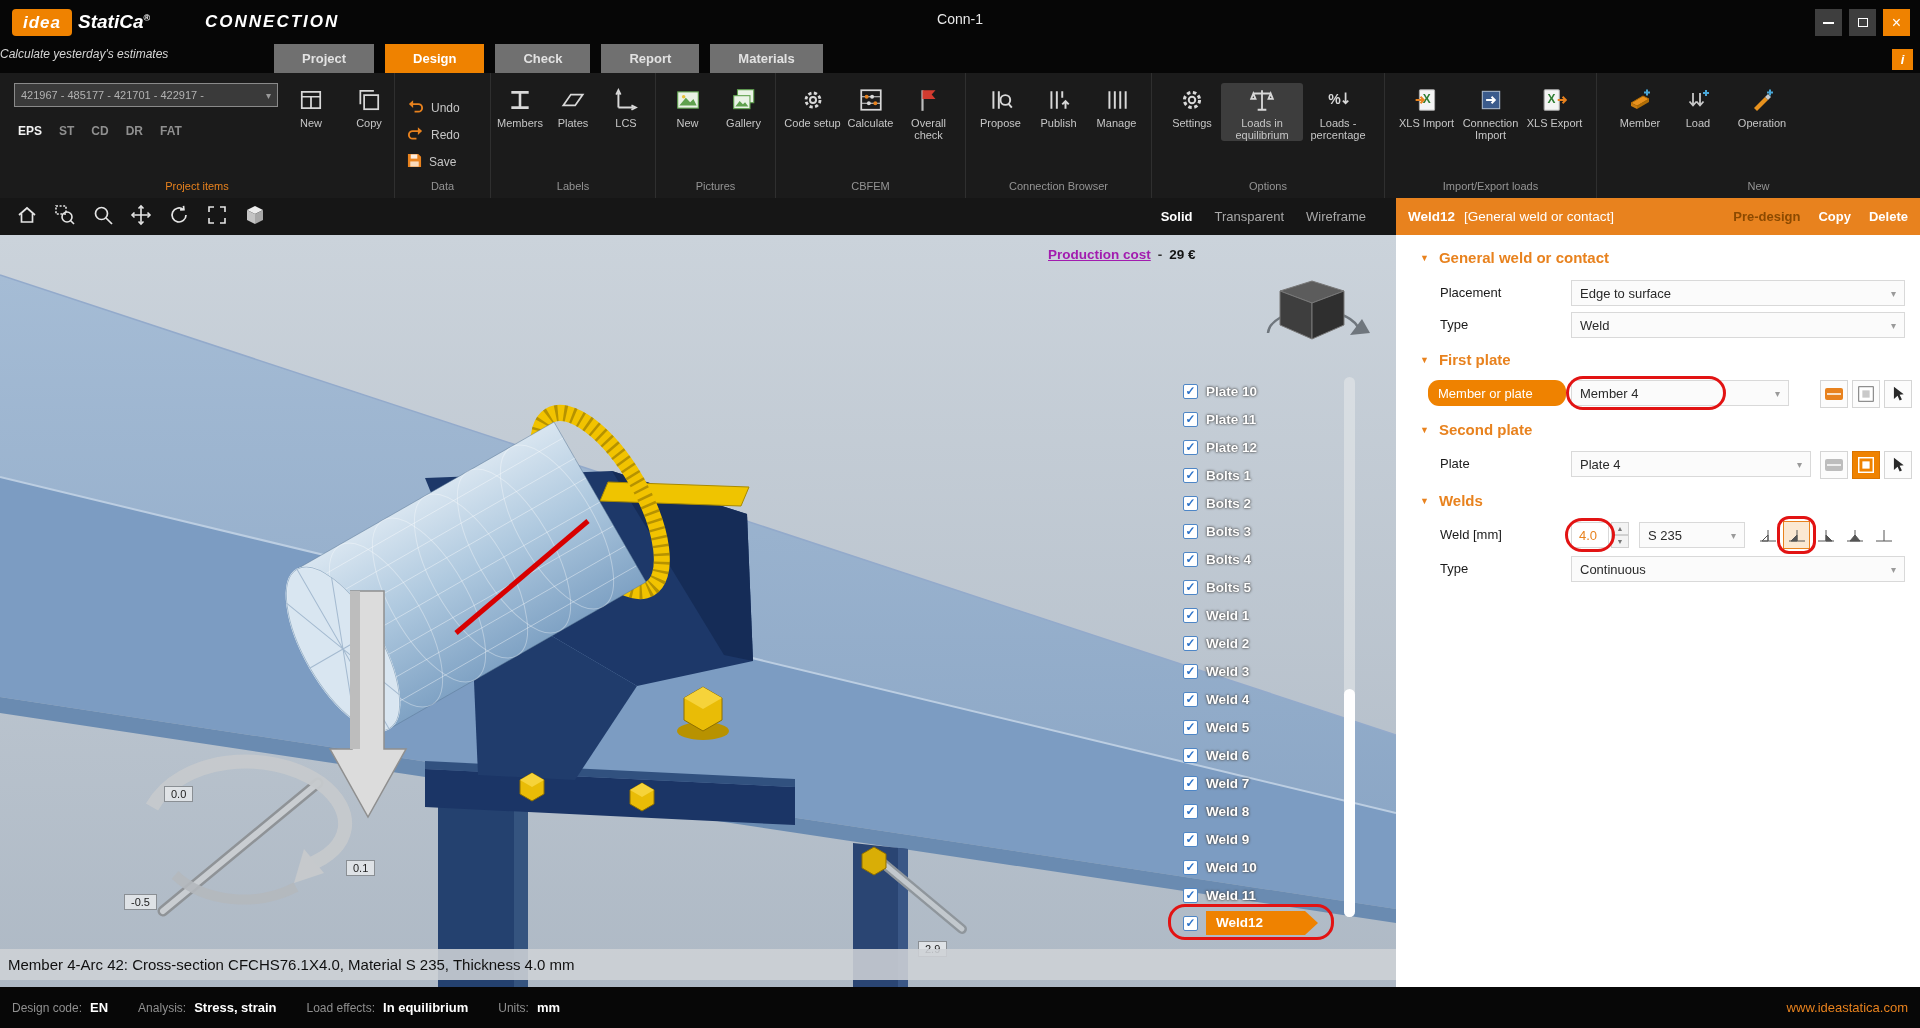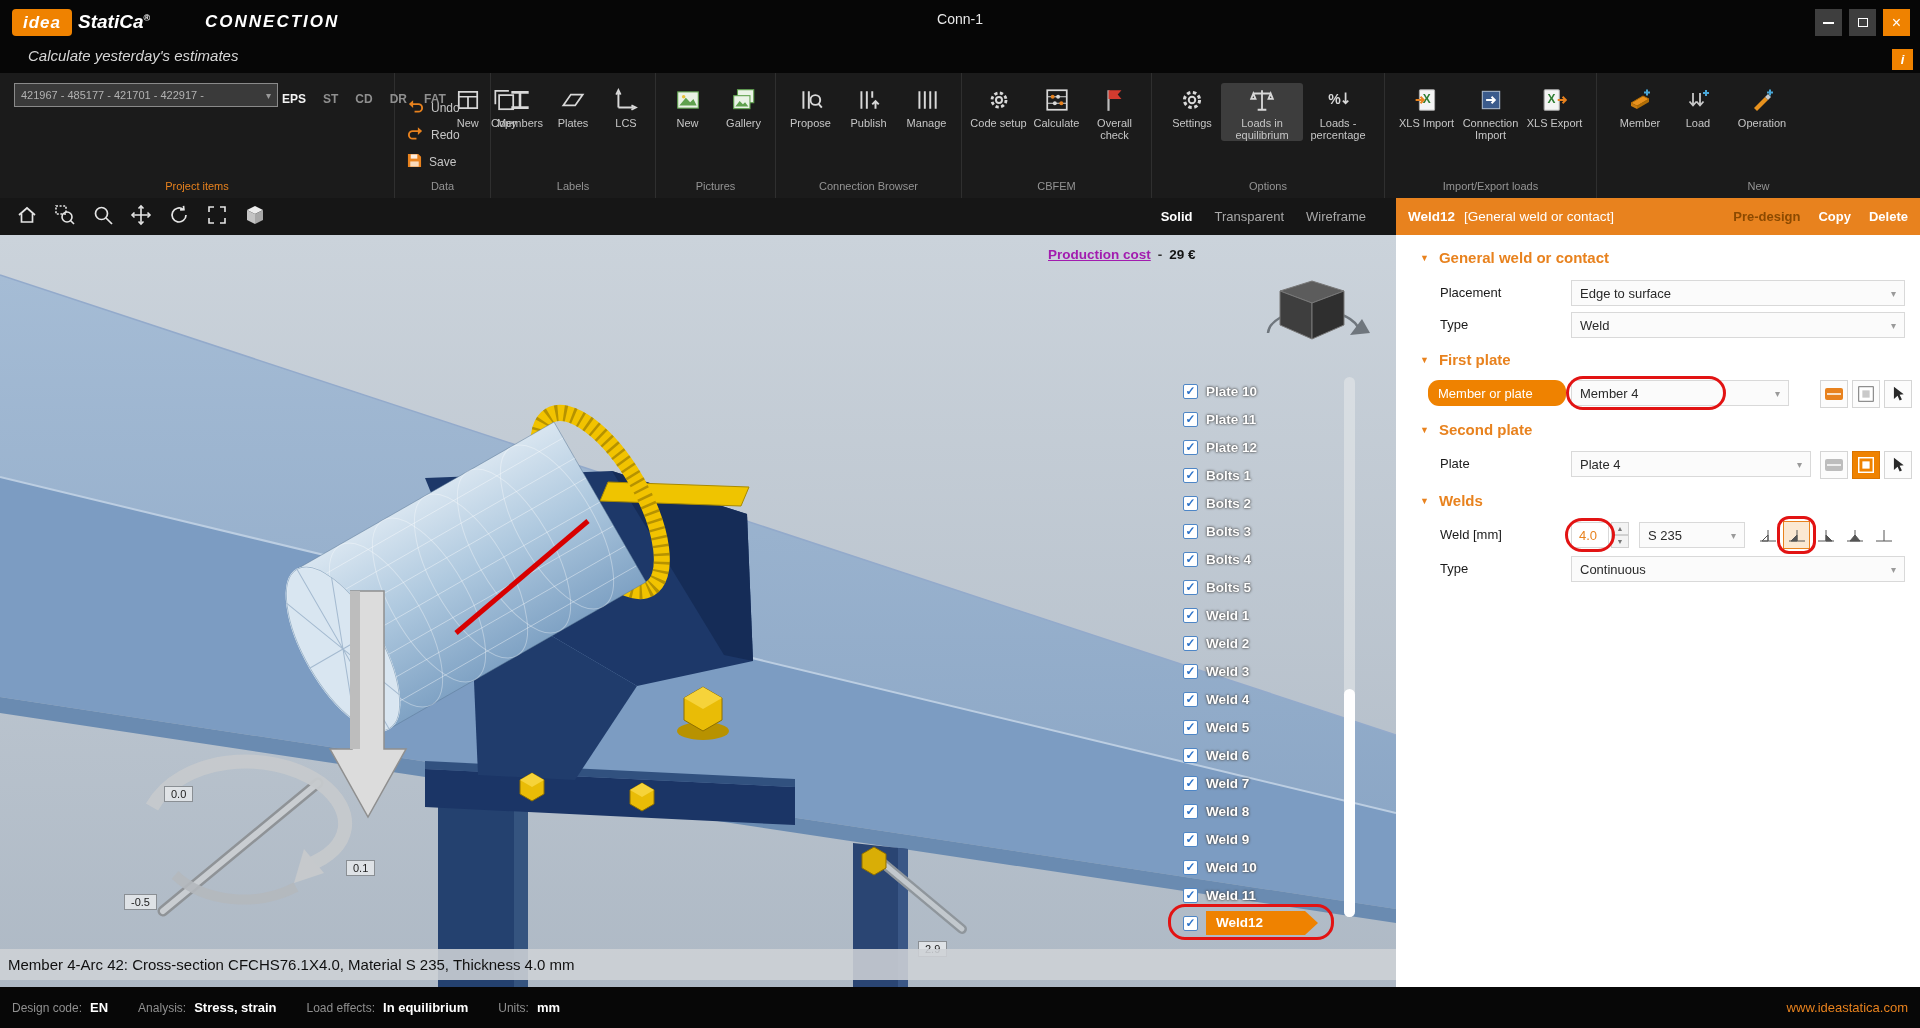--- a/index.html
+++ b/index.html
@@ -9,21 +9,21 @@
 
   
   #header { position:absolute; top:0; left:0; width:1920px; height:73px; background:#060606; }
   .logo-box { position:absolute; left:12px; top:9px; width:60px; height:27px; background:#EF8200;
     border-radius:4px; display:flex; align-items:center; justify-content:center; }
   .logo-idea { color:#fff; font-weight:bold; font-style:italic; font-size:17px; letter-spacing:1px; }
   .logo-statica { position:absolute; left:78px; top:11px; color:#fff; font-weight:bold; font-style:italic; font-size:19px; }
   .logo-statica sup { font-size:9px; font-style:normal; }
   .app-name { position:absolute; left:205px; top:12px; color:#fff; font-weight:bold; font-style:italic;
     font-size:17px; letter-spacing:2px; }
-  .tagline { position:absolute; left:28px; top:47px; color:#D6D6D6; font-style:italic; font-size:15px; }
+  .tagline { position:absolute; left:0; top:47px; color:#D6D6D6; font-style:italic; font-size:12px; }
   .doc-title { position:absolute; left:0; top:11px; width:1920px; text-align:center; color:#E8E8E8; font-size:14px; }
   .win-buttons { position:absolute; right:10px; top:9px; display:flex; gap:7px; }
   .winbtn { width:27px; height:27px; background:#3E3E3E; display:flex; align-items:center; justify-content:center; cursor:pointer; }
   .winbtn .minbar { width:11px; height:2px; background:#fff; }
   .winbtn .maxbox { width:10px; height:9px; border:1.5px solid #fff; }
   .winbtn.close { background:#EF8200; color:#fff; font-size:16px; }
   .info-btn { position:absolute; right:7px; top:49px; width:21px; height:21px; background:#EF8200; color:#fff;
     font-weight:bold; font-style:italic; font-size:13px; display:flex; align-items:center; justify-content:center; cursor:pointer; }
   .tabs { position:absolute; left:274px; bottom:0; display:flex; gap:11px; }
   .tab { height:29px; line-height:29px; padding:0 28px; background:#707070; color:#E2E2E2;
@@ -142,27 +142,34 @@
           <span class="minbar"></span>
         </div>
       <div class="winbtn">
           <span class="maxbox"></span>
         </div>
       <div class="winbtn close">
           <span>×</span>
         </div>
     </div>
     <div class="info-btn">i</div>
+    <div class="tabs">
+      <div class="tab">Project</div>
+      <div class="tab active">Design</div>
+      <div class="tab">Check</div>
+      <div class="tab">Report</div>
+      <div class="tab">Materials</div>
+    </div>
   </div>
 
   <div id="ribbon">
 
     <div class="rgroup" style="width:395px">
       <div class="rgroup-content left" style="gap:8px;">
-        <div style="display:flex;flex-direction:row;">
+        <div style="display:flex;flex-direction:column;gap:8px;">
           <div class="pi-combo">
             <span class="txt">421967 - 485177 - 421701 - 422917 -</span>
               <span class="chev">▾</span>
           </div>
           <div class="pi-codes">
             <span class="on">EPS</span>
             <span>ST</span>
             <span>CD</span>
             <span>DR</span>
             <span>FAT</span>
@@ -268,53 +275,20 @@
                 <rect x="2.5" y="8" width="15" height="12" fill="#EAF3E6" stroke="#5FA14E"></rect>
                 <path d="M4 18 L8 13 L11 16 L13 14 L16 18 Z" fill="#5FA14E"></path>
               </svg>
             </span>
           <span class="rlbl">Gallery</span>
         </div>
       </div>
       <div class="rgroup-label">Pictures</div>
     </div>
 
-    <div class="rgroup" style="width:186px">
-      <div class="rgroup-content">
-        <div class="rbtn">
-          <span class="icon-box">
-              <svg width="26" height="26" viewBox="0 0 24 24" fill="none" stroke="#D8D8D8" stroke-width="1.8">
-                <path d="M5 4 v16 M10 4 v16"></path>
-                <circle cx="16" cy="12" r="4.5"></circle>
-                <path d="M19 15.5 L22 19"></path>
-              </svg>
-            </span>
-          <span class="rlbl">Propose</span>
-        </div>
-        <div class="rbtn">
-          <span class="icon-box">
-              <svg width="26" height="26" viewBox="0 0 24 24" fill="none" stroke="#D8D8D8" stroke-width="1.8">
-                <path d="M5 4 v16 M10 4 v16 M15 4 v6"></path>
-                <path d="M18 20 v-7 M15 16 l3 -3 l3 3"></path>
-              </svg>
-            </span>
-          <span class="rlbl">Publish</span>
-        </div>
-        <div class="rbtn">
-          <span class="icon-box">
-              <svg width="26" height="26" viewBox="0 0 24 24" fill="none" stroke="#D8D8D8" stroke-width="1.8">
-                <path d="M5 4 v16 M10 4 v16 M15 4 v16 M20 4 v16"></path>
-              </svg>
-            </span>
-          <span class="rlbl">Manage</span>
-        </div>
-      </div>
-      <div class="rgroup-label">Connection Browser</div>
-    </div>
-
     <div class="rgroup" style="width:190px">
       <div class="rgroup-content">
         <div class="rbtn">
           <span class="icon-box">
               <svg width="26" height="26" viewBox="0 0 24 24">
                 <circle cx="12" cy="12" r="6.5" fill="none" stroke="#D8D8D8" stroke-width="2.6" stroke-dasharray="3 2.2"></circle>
                 <circle cx="12" cy="12" r="2.8" fill="none" stroke="#D8D8D8" stroke-width="1.8"></circle>
               </svg>
             </span>
           <span class="rlbl">Code setup</span>
@@ -336,20 +310,53 @@
           <span class="icon-box">
               <svg width="26" height="26" viewBox="0 0 24 24">
                 <path d="M6 22 V3" stroke="#BDBDBD" stroke-width="2"></path>
                 <path d="M6 3 h12 l-3.5 4 L18 11 H6 Z" fill="#D23B2F"></path>
               </svg>
             </span>
           <span class="rlbl">Overall check</span>
         </div>
       </div>
       <div class="rgroup-label">CBFEM</div>
+    </div>
+
+    <div class="rgroup" style="width:186px">
+      <div class="rgroup-content">
+        <div class="rbtn">
+          <span class="icon-box">
+              <svg width="26" height="26" viewBox="0 0 24 24" fill="none" stroke="#D8D8D8" stroke-width="1.8">
+                <path d="M5 4 v16 M10 4 v16"></path>
+                <circle cx="16" cy="12" r="4.5"></circle>
+                <path d="M19 15.5 L22 19"></path>
+              </svg>
+            </span>
+          <span class="rlbl">Propose</span>
+        </div>
+        <div class="rbtn">
+          <span class="icon-box">
+              <svg width="26" height="26" viewBox="0 0 24 24" fill="none" stroke="#D8D8D8" stroke-width="1.8">
+                <path d="M5 4 v16 M10 4 v16 M15 4 v6"></path>
+                <path d="M18 20 v-7 M15 16 l3 -3 l3 3"></path>
+              </svg>
+            </span>
+          <span class="rlbl">Publish</span>
+        </div>
+        <div class="rbtn">
+          <span class="icon-box">
+              <svg width="26" height="26" viewBox="0 0 24 24" fill="none" stroke="#D8D8D8" stroke-width="1.8">
+                <path d="M5 4 v16 M10 4 v16 M15 4 v16 M20 4 v16"></path>
+              </svg>
+            </span>
+          <span class="rlbl">Manage</span>
+        </div>
+      </div>
+      <div class="rgroup-label">Connection Browser</div>
     </div>
 
     <div class="rgroup" style="width:233px">
       <div class="rgroup-content">
         <div class="rbtn">
           <span class="icon-box">
               <svg width="26" height="26" viewBox="0 0 24 24">
                 <circle cx="12" cy="12" r="7" fill="none" stroke="#D8D8D8" stroke-width="2.8" stroke-dasharray="3.2 2.4"></circle>
                 <circle cx="12" cy="12" r="3" fill="none" stroke="#D8D8D8" stroke-width="1.8"></circle>
               </svg>

